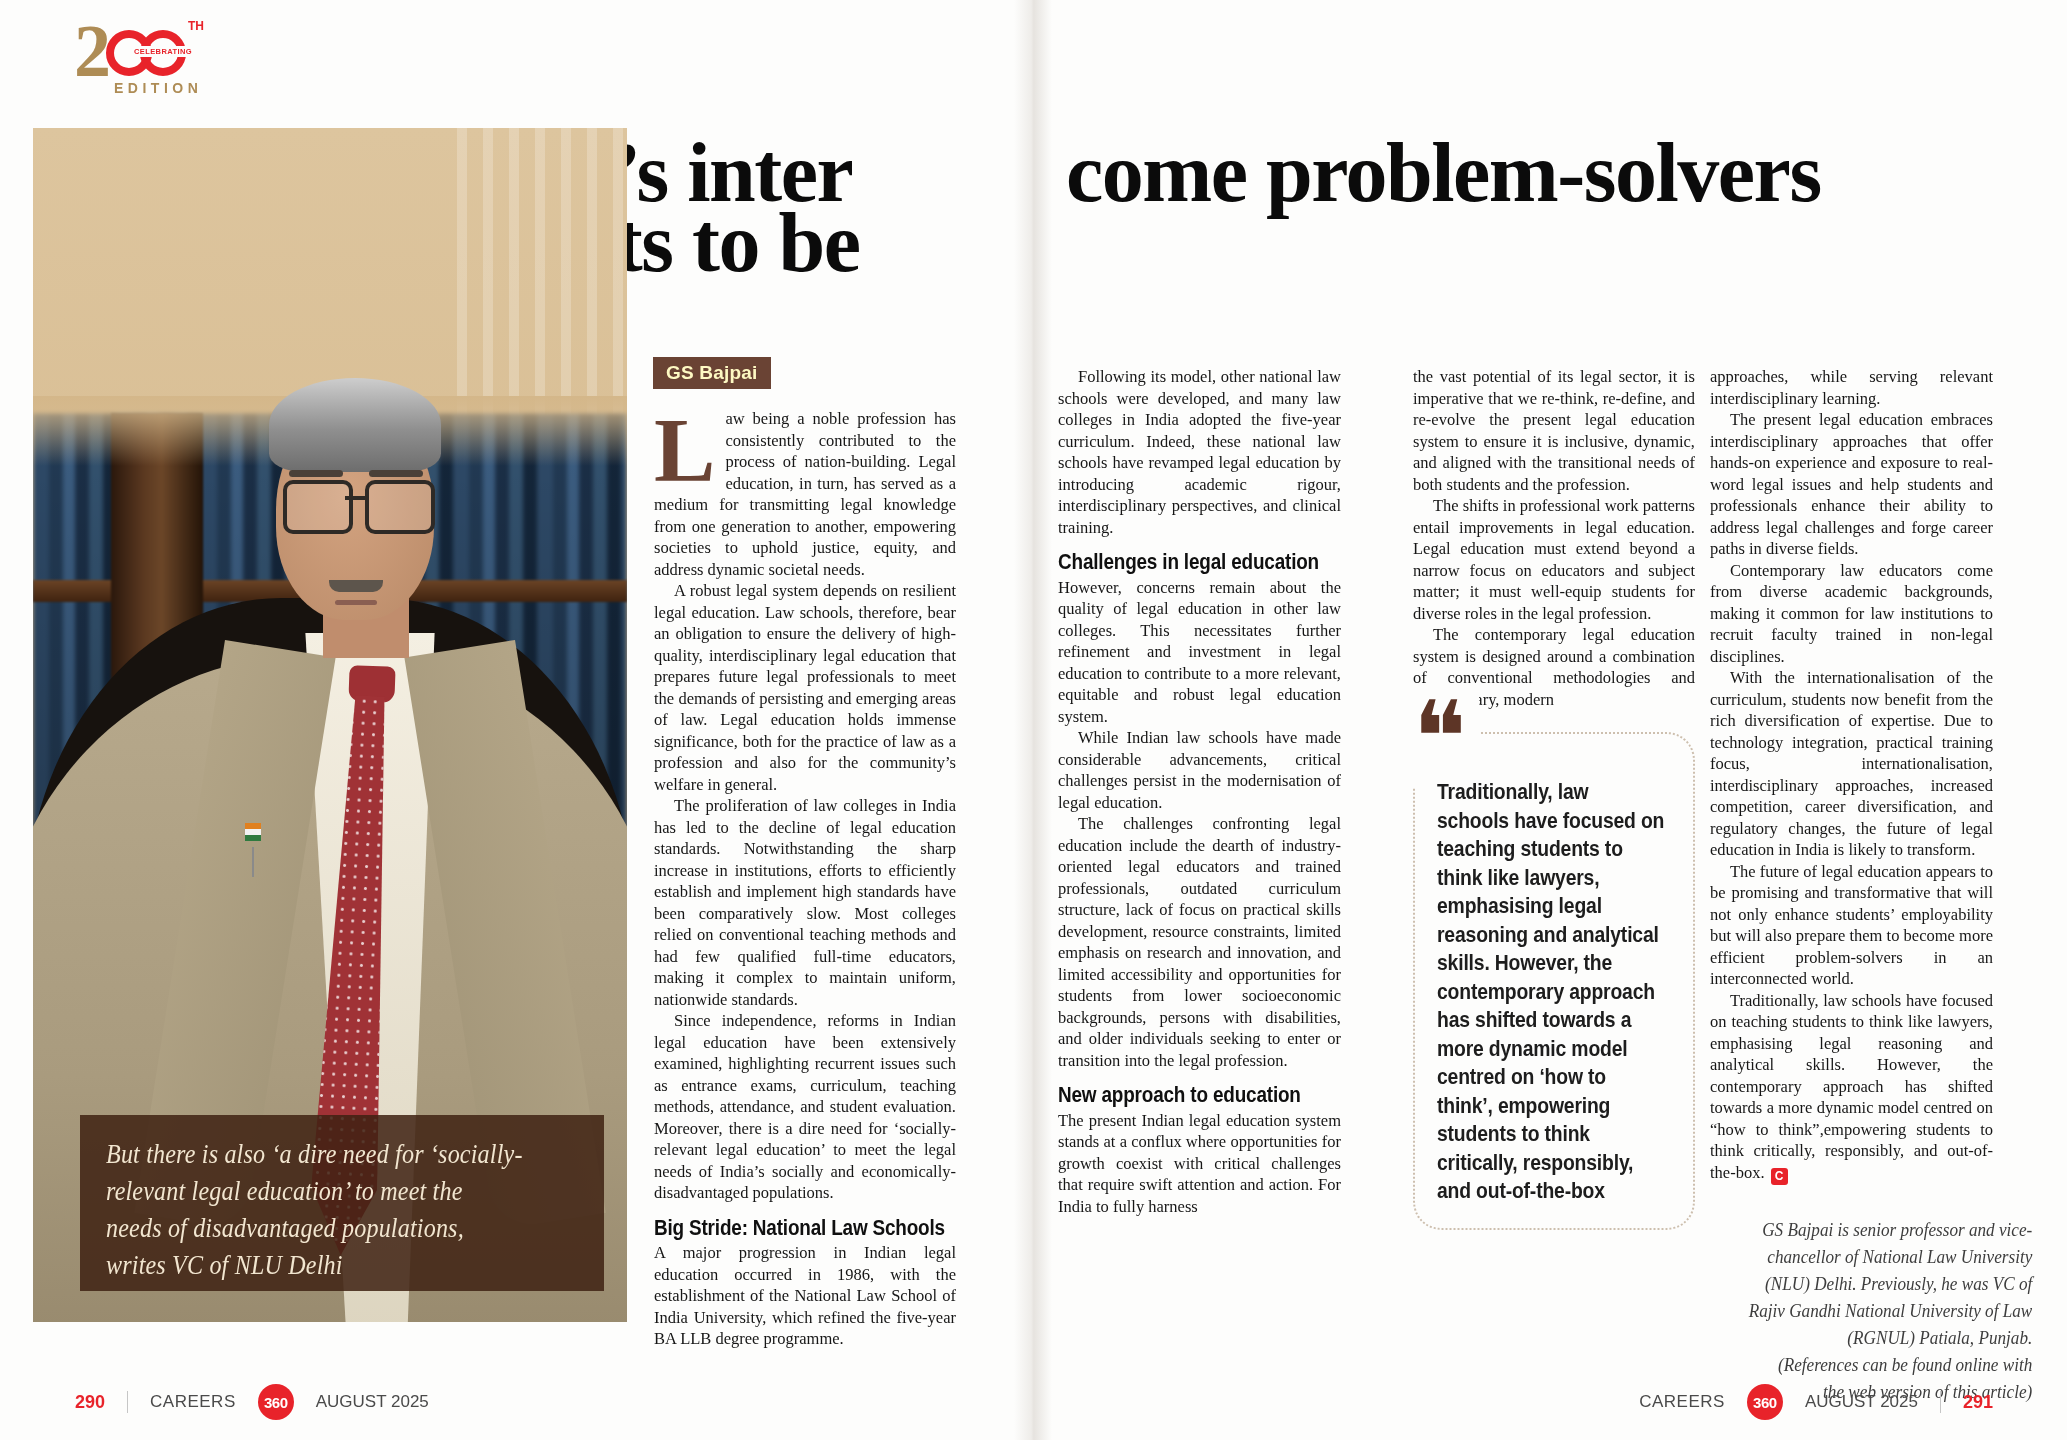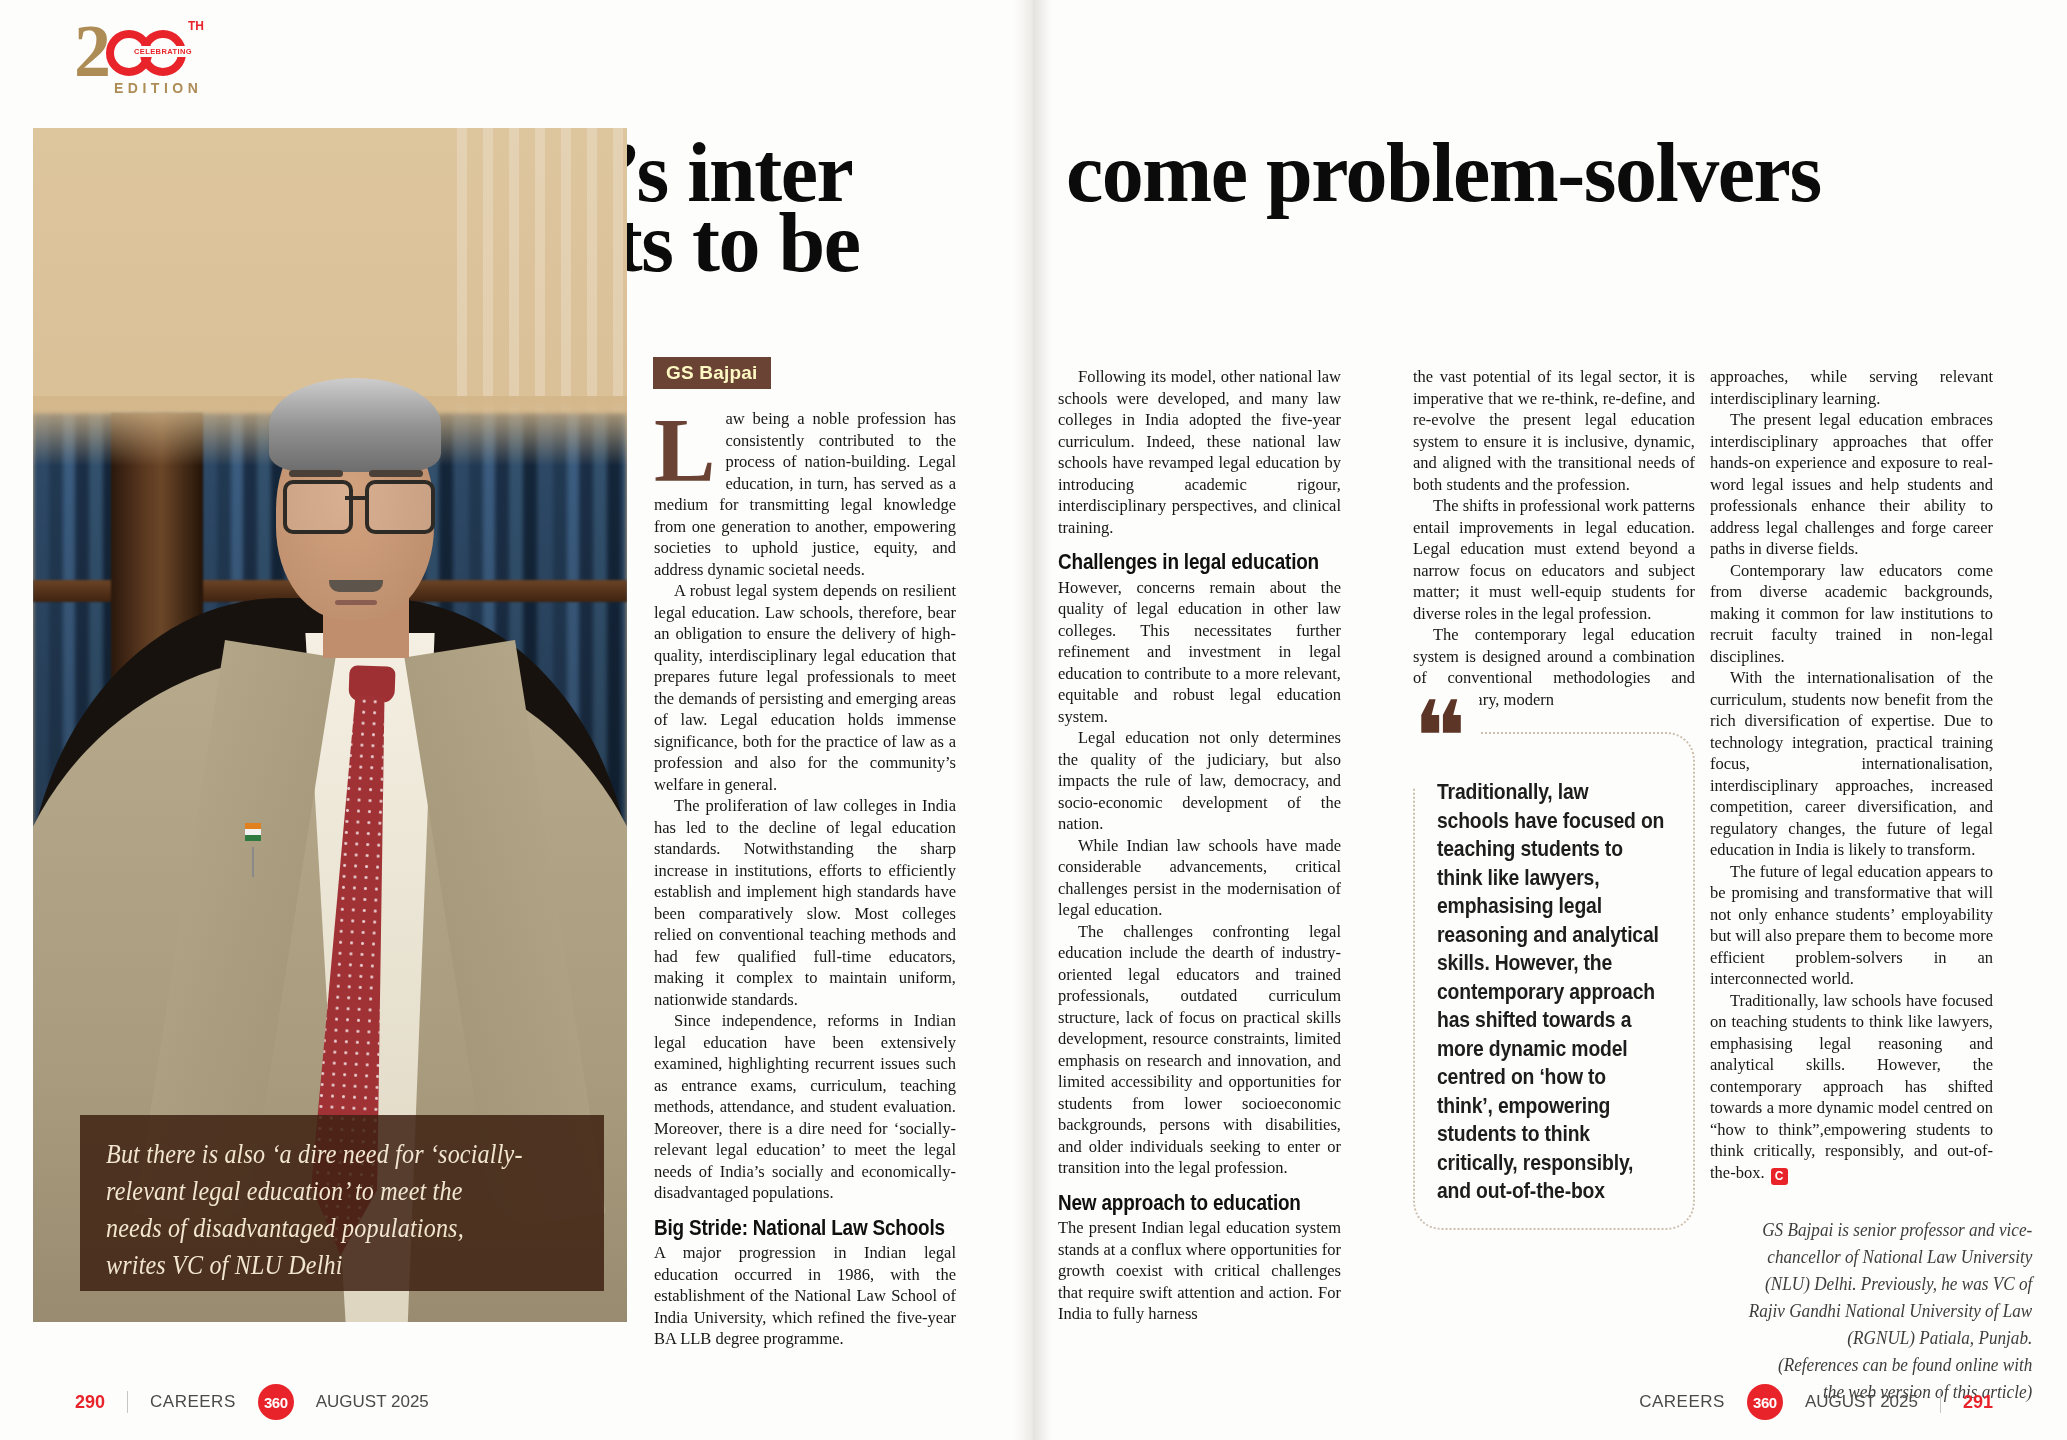--- a/index.html
+++ b/index.html
@@ -194,21 +194,20 @@
     <p class="ind">The proliferation of law colleges in India has led to the decline of legal education standards. Notwithstanding the sharp increase in institutions, efforts to efficiently establish and implement high standards have been comparatively slow. Most colleges relied on conventional teaching methods and had few qualified full-time educators, making it complex to maintain uniform, nationwide standards.</p>
     <p class="ind">Since independence, reforms in Indian legal education have been extensively examined, highlighting recurrent issues such as entrance exams, curriculum, teaching methods, attendance, and student evaluation. Moreover, there is a dire need for ‘socially-relevant legal education’ to meet the legal needs of India’s socially and economically-disadvantaged populations.</p>
     <h3 class="colhead">Big Stride: National Law Schools</h3>
     <p>A major progression in Indian legal education occurred in 1986, with the establishment of the National Law School of India University, which refined the five-year BA LLB degree programme.</p>
   </section>
 
   <section class="col col2">
     <p class="ind">Following its model, other national law schools were developed, and many law colleges in India adopted the five-year curriculum. Indeed, these national law schools have revamped legal education by introducing academic rigour, interdisciplinary perspectives, and clinical training.</p>
     <h3 class="colhead">Challenges in legal education</h3>
     <p>However, concerns remain about the quality of legal education in other law colleges. This necessitates further refinement and investment in legal education to contribute to a more relevant, equitable and robust legal education system.</p>
-    <p class="ind">Legal education not only determines the quality of the judiciary, but also impacts the rule of law, democracy, and socio-economic development of the nation.</p>
     <p class="ind">While Indian law schools have made considerable advancements, critical challenges persist in the modernisation of legal education.</p>
     <p class="ind">The challenges confronting legal education include the dearth of industry-oriented legal educators and trained professionals, outdated curriculum structure, lack of focus on practical skills development, resource constraints, limited emphasis on research and innovation, and limited accessibility and opportunities for students from lower socioeconomic backgrounds, persons with disabilities, and older individuals seeking to enter or transition into the legal profession.</p>
     <h3 class="colhead">New approach to education</h3>
     <p>The present Indian legal education system stands at a conflux where opportunities for growth coexist with critical challenges that require swift attention and action. For India to fully harness</p>
   </section>
 
   <section class="col col3">
     <p>the vast potential of its legal sector, it is imperative that we re-think, re-define, and re-evolve the present legal education system to ensure it is inclusive, dynamic, and aligned with the transitional needs of both students and the profession.</p>
     <p class="ind">The shifts in professional work patterns entail improvements in legal education. Legal education must extend beyond a narrow focus on educators and subject matter; it must well-equip students for diverse roles in the legal profession.</p>
     <p class="ind">The contemporary legal education system is designed around a combination of conventional methodologies and evolutionary, modern</p>

